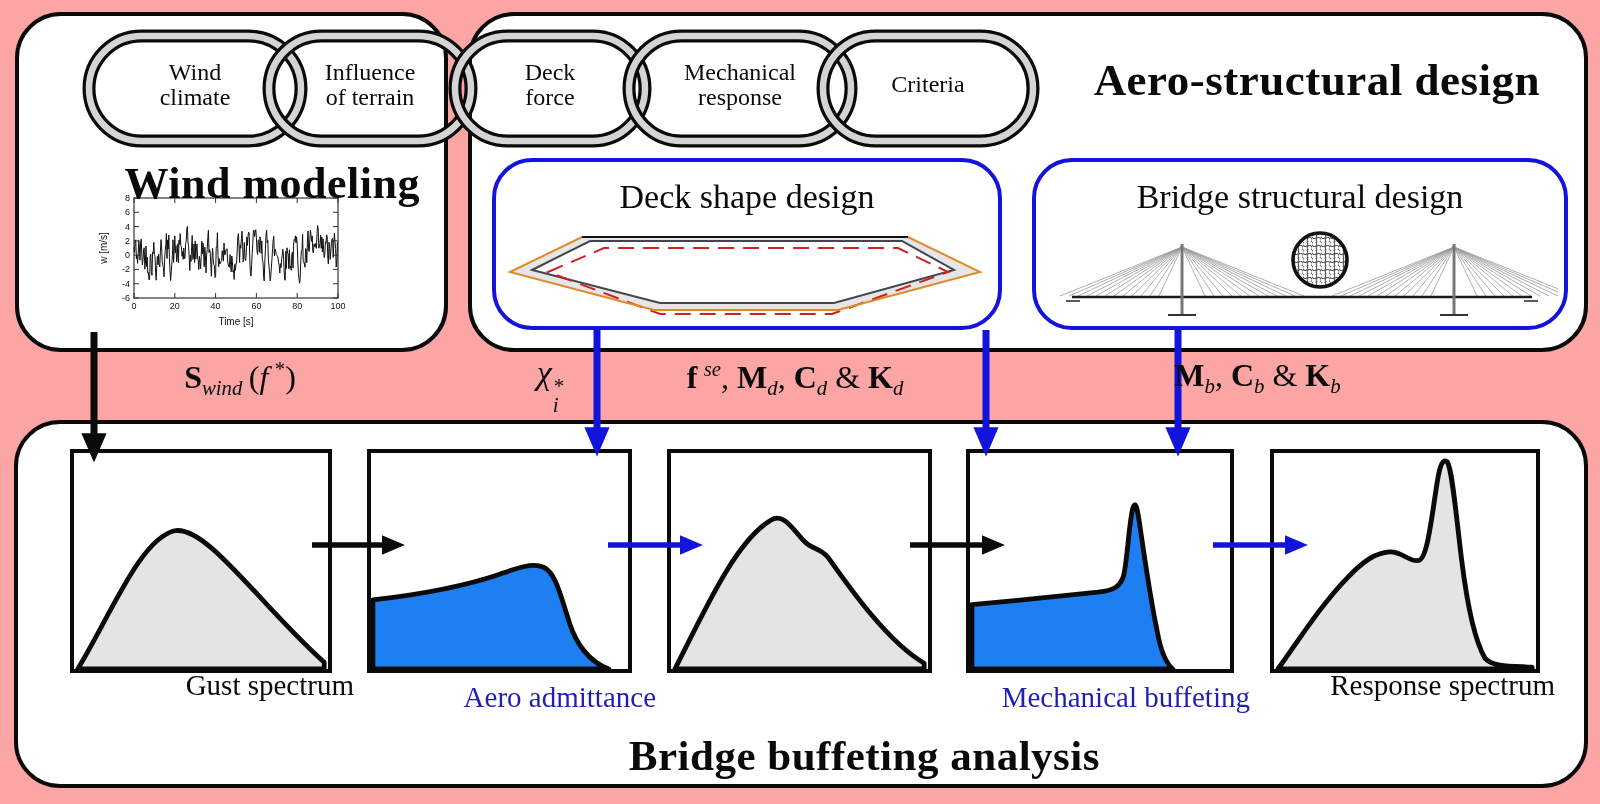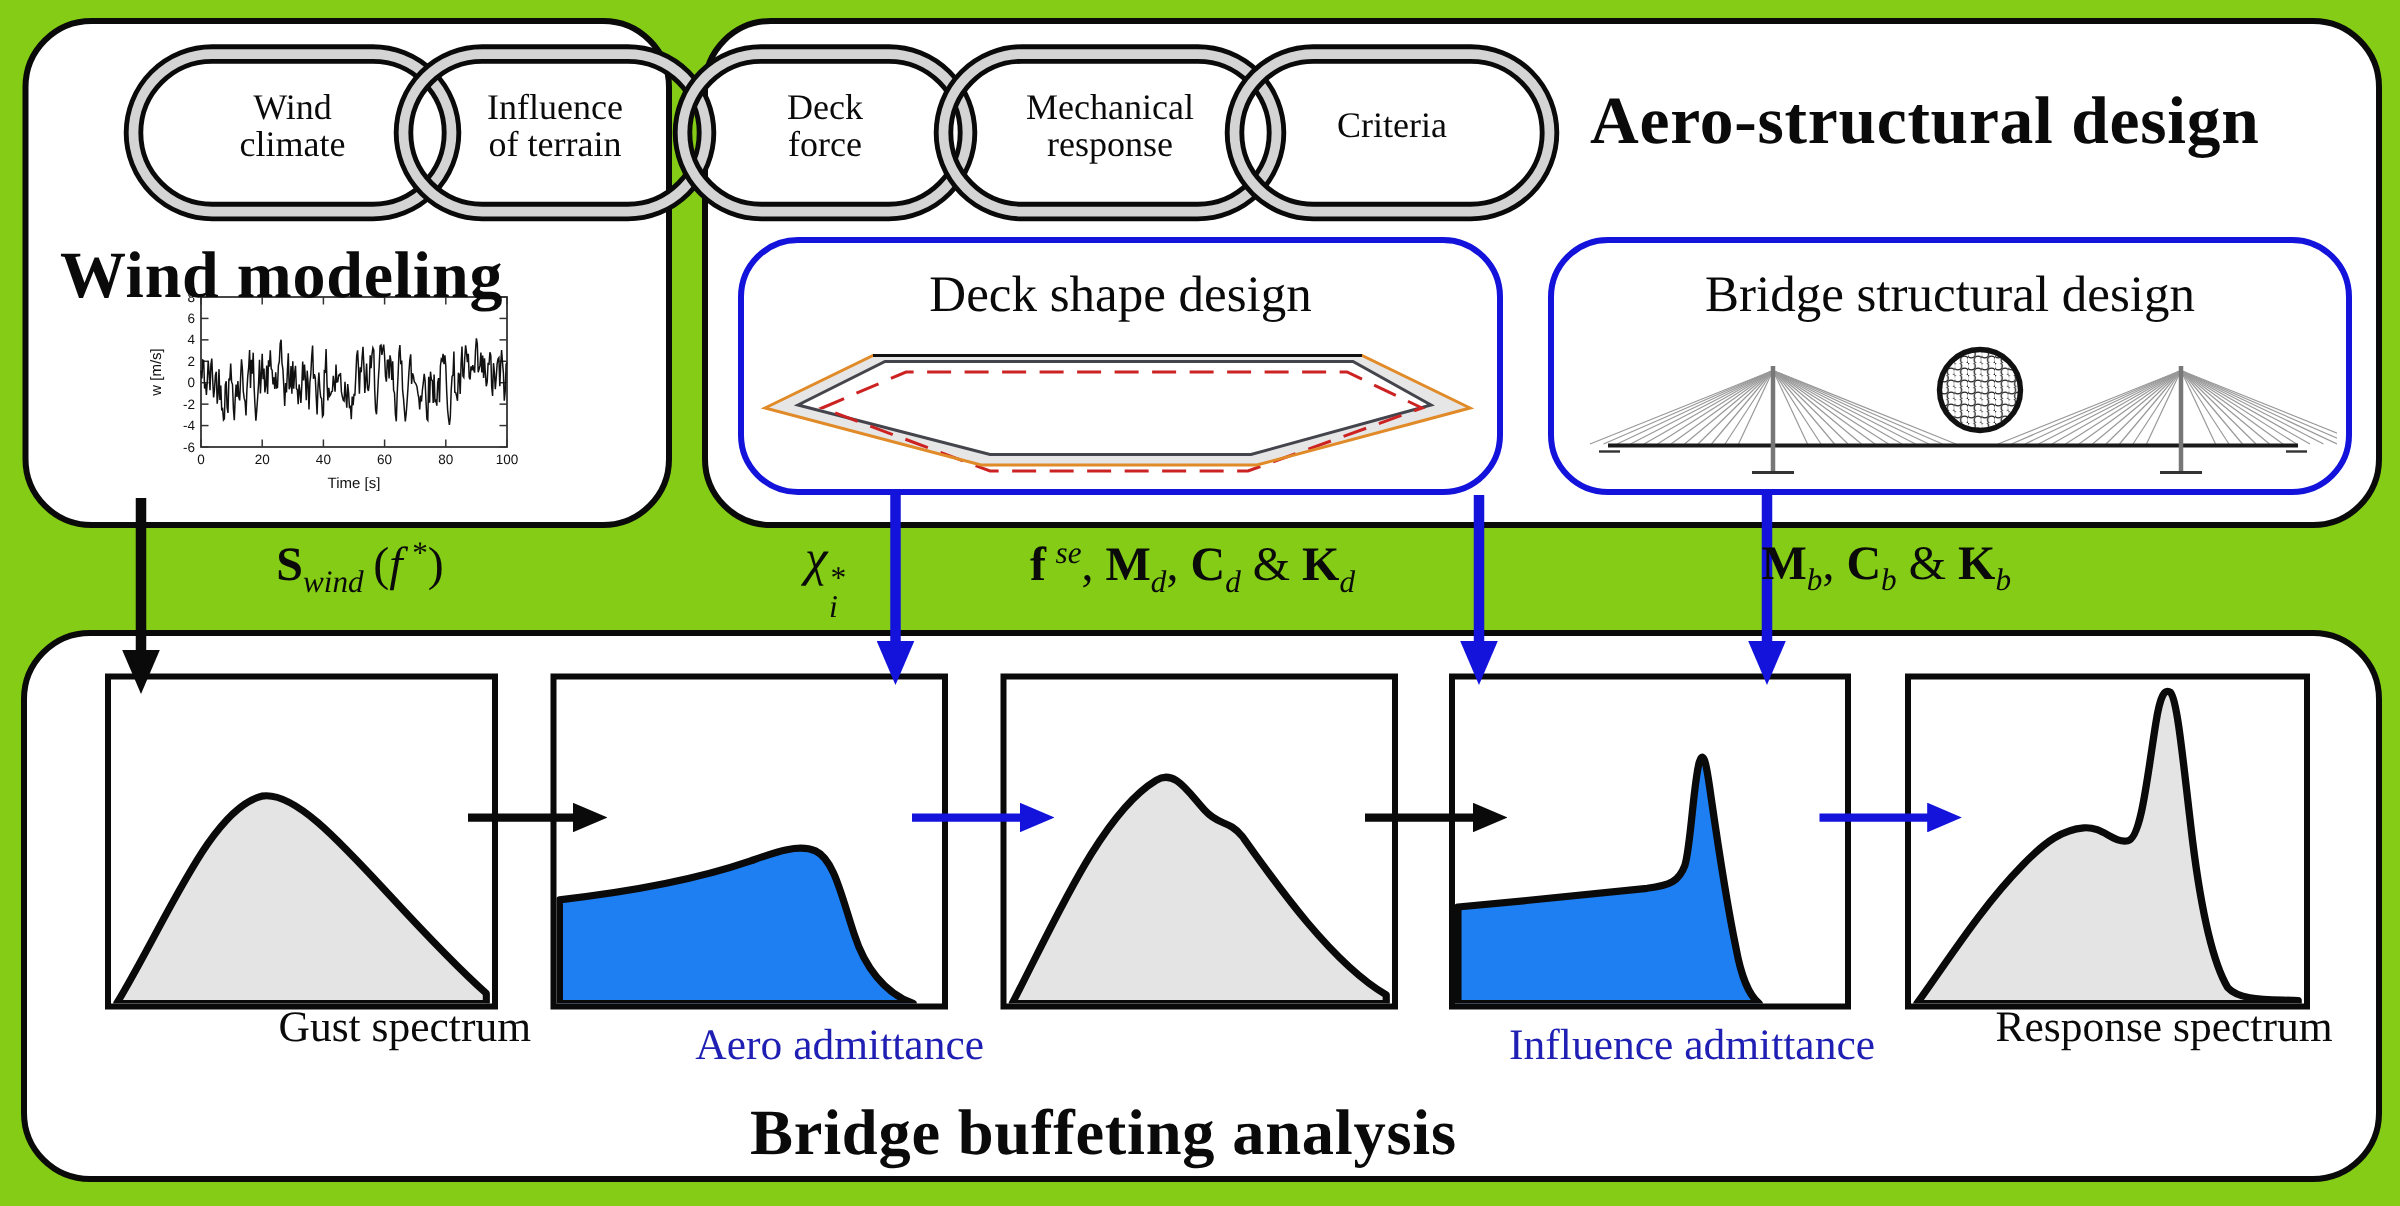--- a/index.html
+++ b/index.html
@@ -1,25 +1,25 @@
 <!DOCTYPE html>
 <html><head>
 <meta charset="utf-8">
 <style>
   html,body{margin:0;padding:0;background:#fff;}
-  .canvas{position:relative;width:1600px;height:804px;background:#84cc16;overflow:hidden;
+  .canvas{position:relative;width:1600px;height:804px;background:#fca5a5;overflow:hidden;
           font-family:"Liberation Serif",serif;color:#0a0a0a;}
   .box{position:absolute;border:4px solid #0a0a0a;border-radius:46px;background:#fff;box-sizing:border-box;z-index:1;}
   .bluebox{position:absolute;border:4px solid var(--blue,#1313dc);border-radius:40px;background:#fff;box-sizing:border-box;z-index:2;}
   .panel{position:absolute;border:4px solid #0a0a0a;background:#fff;box-sizing:border-box;z-index:3;}
   .panel svg{display:block;width:100%;height:100%;}
   .curve{stroke:#0a0a0a;stroke-width:5;stroke-linejoin:round;stroke-linecap:round;}
   .curve.gray{fill:var(--grayfill,#e4e4e4);}
   .curve.blue{fill:var(--bluefill,#1e7ff2);}
-  .big-title{position:absolute;font-weight:bold;text-align:left;z-index:12;letter-spacing:0.5px;}
+  .big-title{position:absolute;font-weight:bold;text-align:right;z-index:12;letter-spacing:0.5px;}
   .mid-title{position:absolute;text-align:center;z-index:12;}
   .chain-label{position:absolute;text-align:center;font-size:24px;line-height:1.05;z-index:11;}
   .mlabel{position:absolute;text-align:center;z-index:12;font-size:32px;}
   .mlabel b{font-weight:bold;}
   .mlabel sub,.mlabel sup{font-size:0.65em;}
   .mlabel .stk{display:inline-flex;flex-direction:column;align-items:flex-start;
                vertical-align:-0.45em;font-size:0.62em;line-height:0.9;font-style:italic;margin-left:1px;}
   .panel-label{position:absolute;text-align:right;font-size:29px;z-index:12;}
   .panel-label.blue{color:var(--bluetext,#1f1fb4);margin-top:12px;}
   .lay{position:absolute;z-index:8;pointer-events:none;}
@@ -237,21 +237,21 @@
     </svg>
   </div>
   <div class="panel" style="left:1270px;top:449px;width:270px;height:224px;">
     <svg viewBox="0 0 268 225" preserveAspectRatio="none">
       <path class="curve gray" d="M 4,225 C 24,197 48,158 76,129 C 92,112 104,104 118,103 C 131,102 138,114 148,112 C 157,110 161,68 167,30 C 170,11 173,6 177,9 C 182,15 186,62 192,112 C 198,161 206,197 216,214 C 224,223 242,222 264,223 L 264,225 Z"></path>
     </svg>
   </div>
 
   <div class="panel-label" style="left:54px;top:669px;width:300px;">Gust spectrum</div>
   <div class="panel-label blue" style="left:356px;top:669px;width:300px;">Aero admittance</div>
-  <div class="panel-label blue" style="left:950px;top:669px;width:300px;">Influence admittance</div>
+  <div class="panel-label blue" style="left:950px;top:669px;width:300px;">Mechanical buffeting</div>
   <div class="panel-label" style="left:1255px;top:669px;width:300px;">Response spectrum</div>
 
   <svg class="lay" style="left:0;top:0;" width="1600" height="804" viewBox="0 0 1600 804">
     <defs>
       <marker id="ab" markerWidth="4.2" markerHeight="3.6" refX="0.4" refY="1.8" orient="auto" markerUnits="strokeWidth">
         <path d="M0,0 L4.2,1.8 L0,3.6 Z" fill="#0a0a0a"></path>
       </marker>
       <marker id="au" markerWidth="4.2" markerHeight="3.6" refX="0.4" refY="1.8" orient="auto" markerUnits="strokeWidth">
         <path d="M0,0 L4.2,1.8 L0,3.6 Z" fill="#1313dc"></path>
       </marker>

